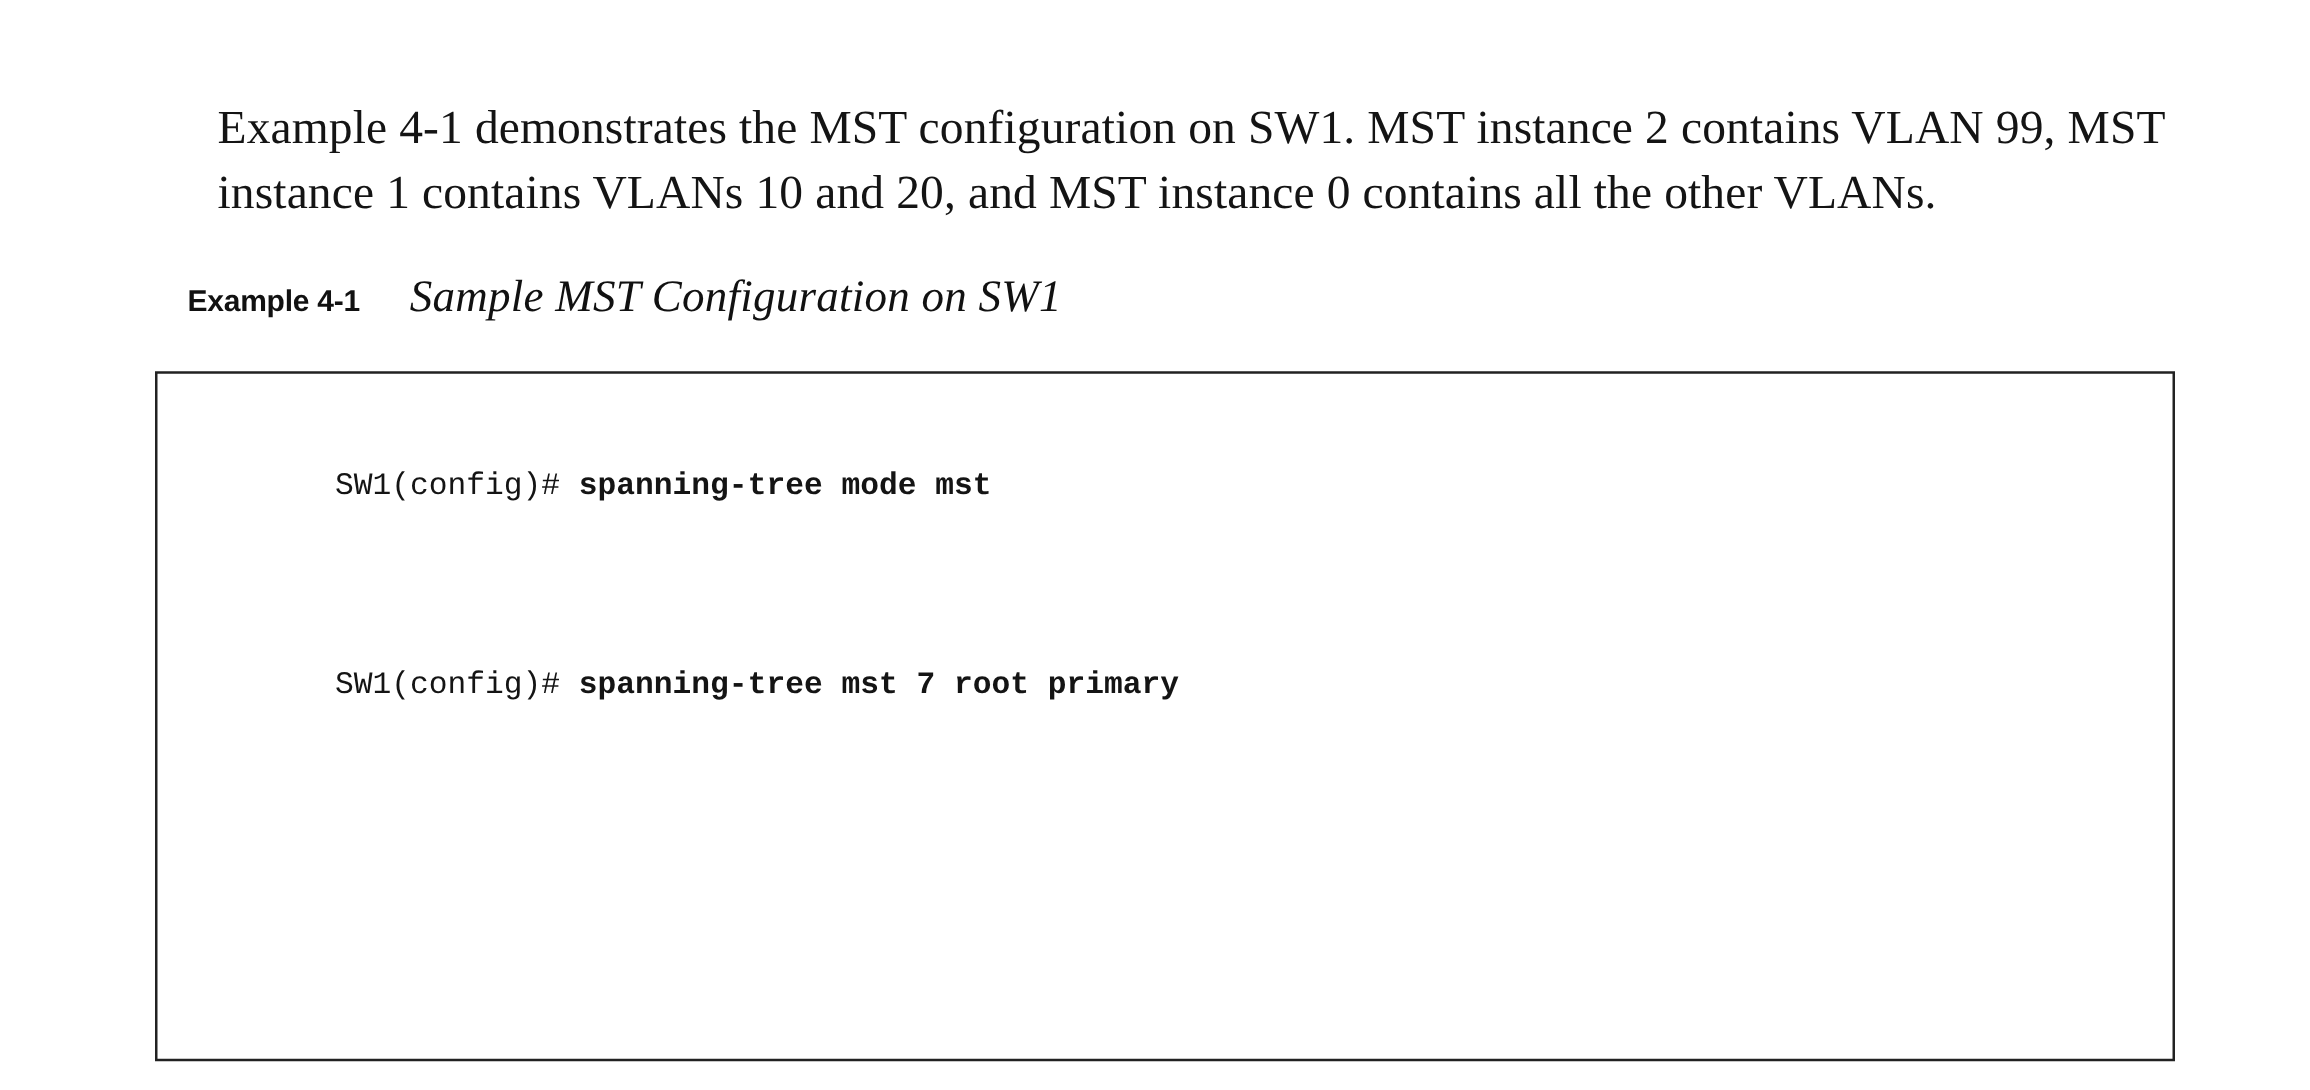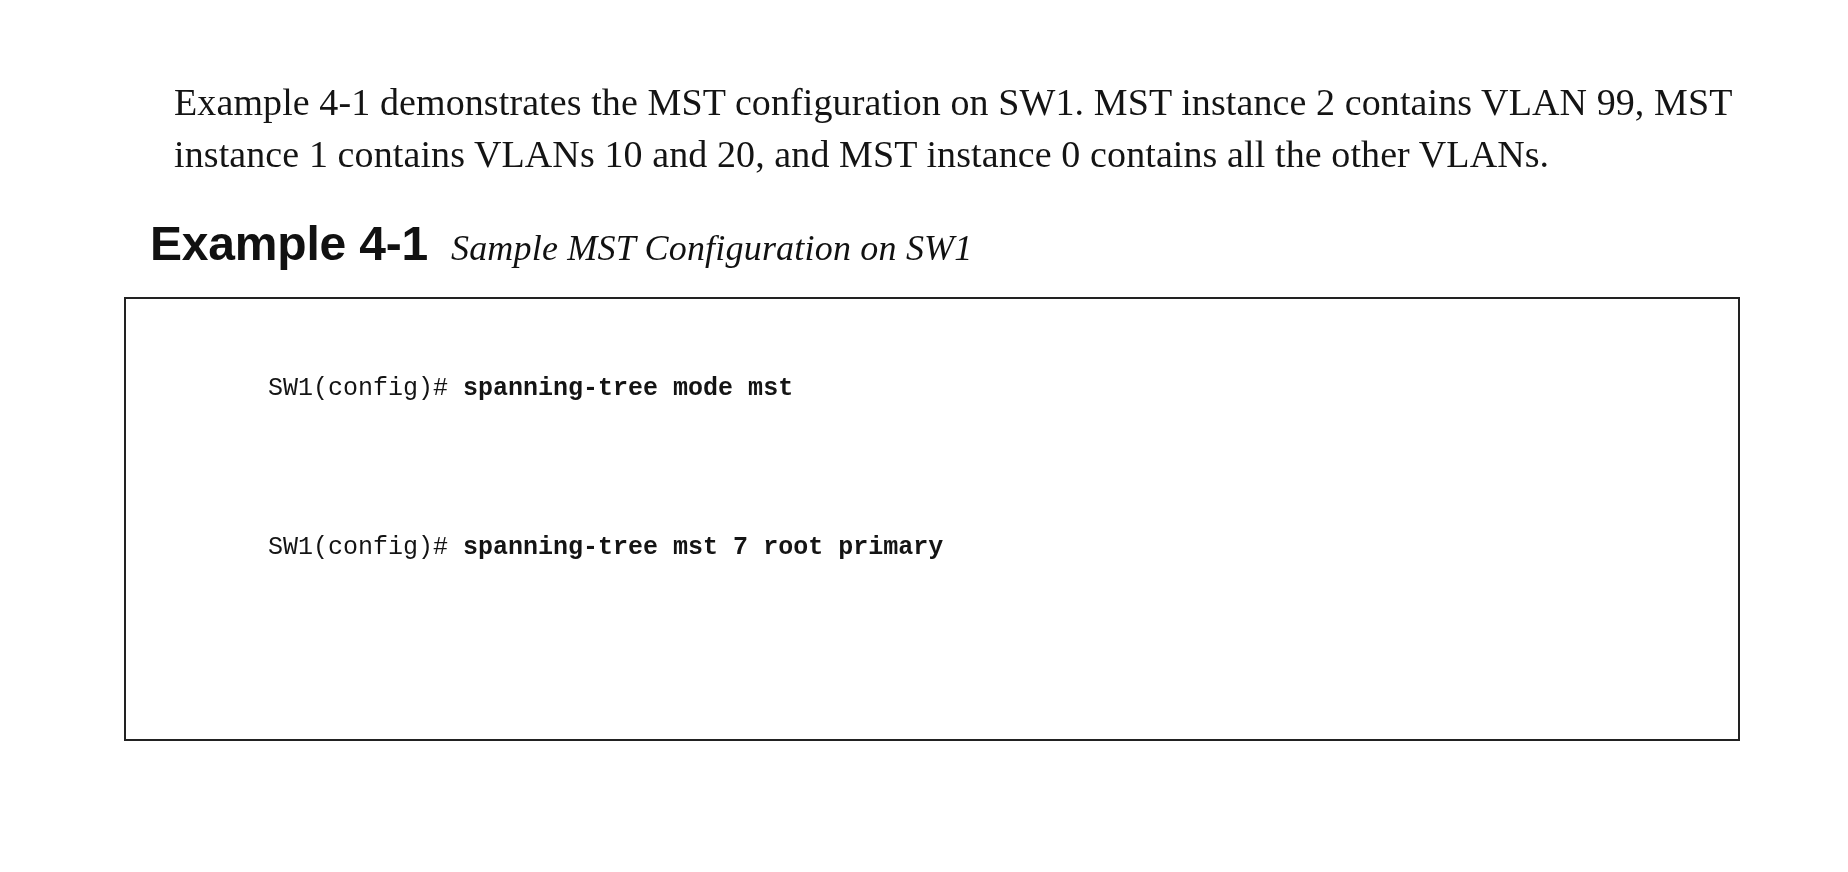--- a/index.html
+++ b/index.html
@@ -44,40 +44,40 @@
     left: 150px;
     top: 200px;
     width: 1600px;
     white-space: nowrap;
     display: flex;
     align-items: baseline;
   }
   .caption-label {
     font-family: "Liberation Sans", sans-serif;
     font-weight: bold;
-    font-size: 48px;
+    font-size: 24px;
     color: #111111;
     letter-spacing: -0.2px;
   }
   .caption-title {
     font-family: "Liberation Serif", serif;
     font-style: italic;
     font-size: 36px;
     color: #111111;
-    margin-left: 23px;
+    margin-left: 40px;
     letter-spacing: 0.2px;
   }
 
   
   .code-box {
     position: absolute;
     left: 124px;
     top: 281px;
     width: 1616px;
-    height: 444px;
+    height: 552px;
     border: 2px solid #222222;
     background: #ffffff;
     box-sizing: border-box;
     overflow: hidden;
   }
   .code-list {
     position: absolute;
     left: 22px;
     top: 10px;
     right: 6px;

